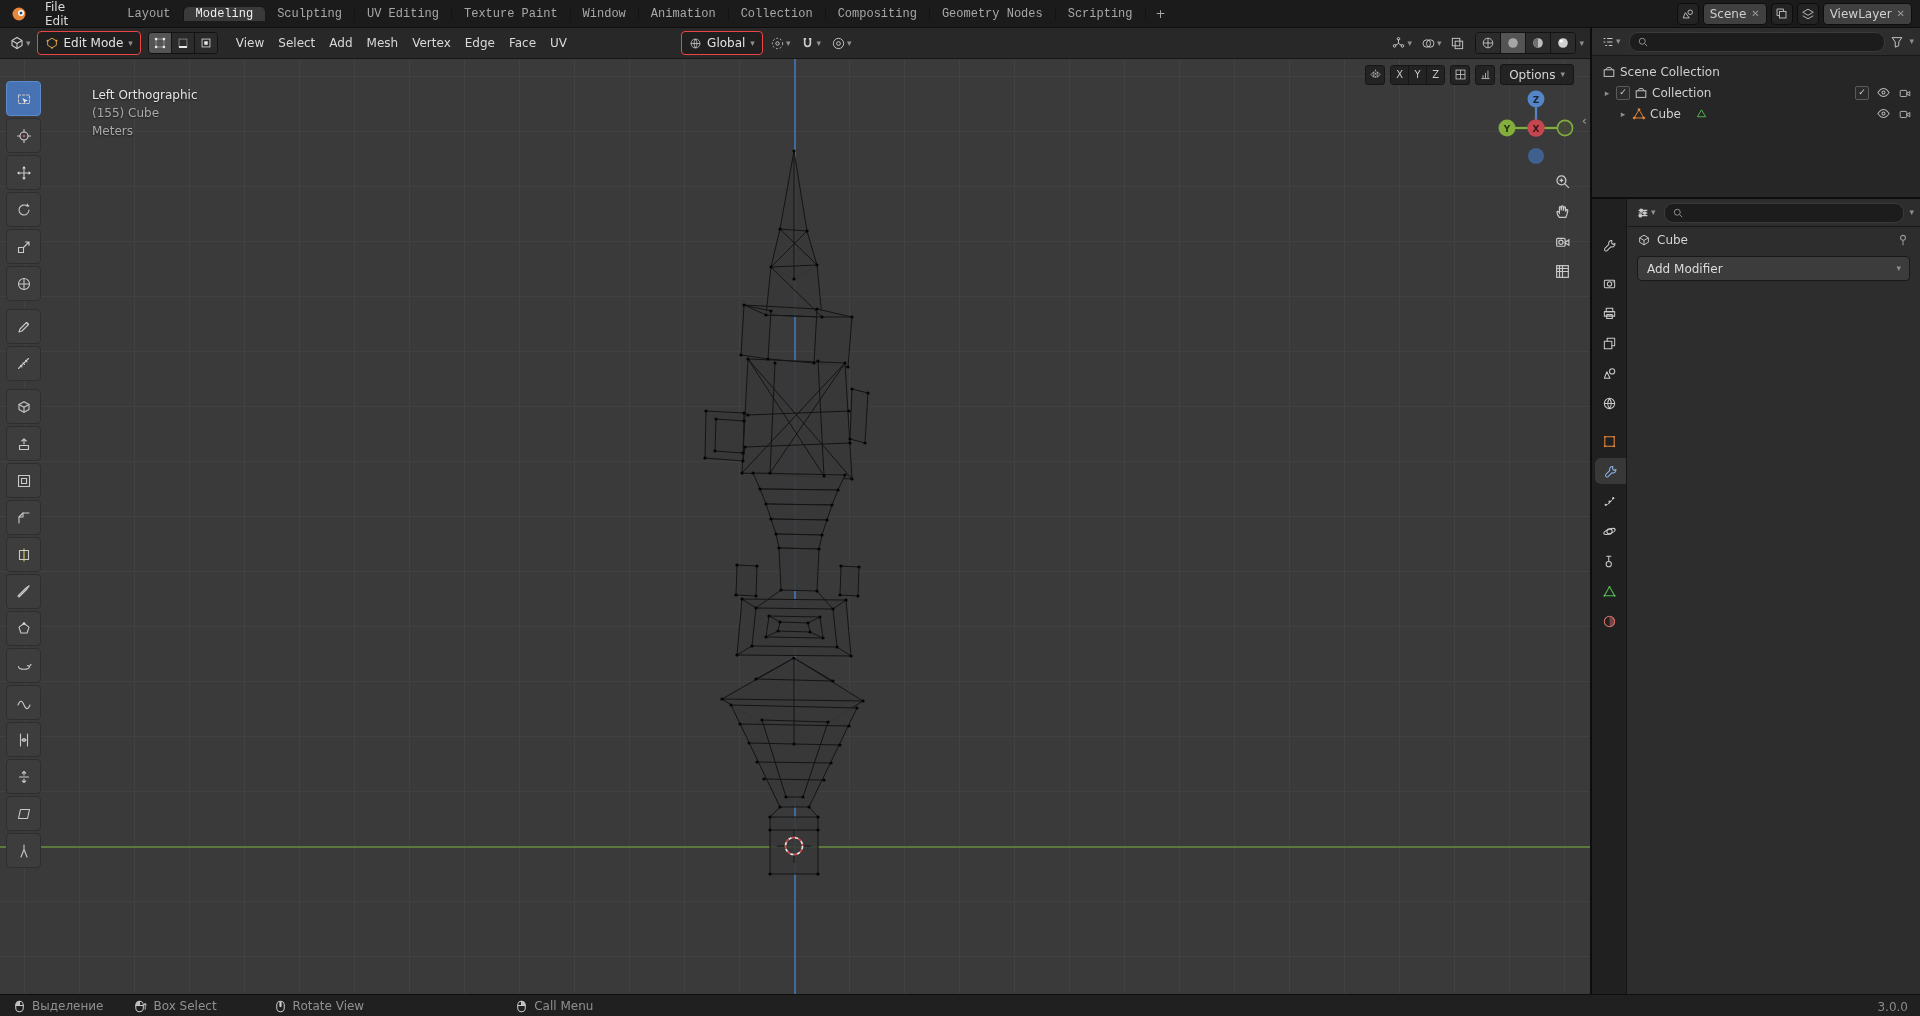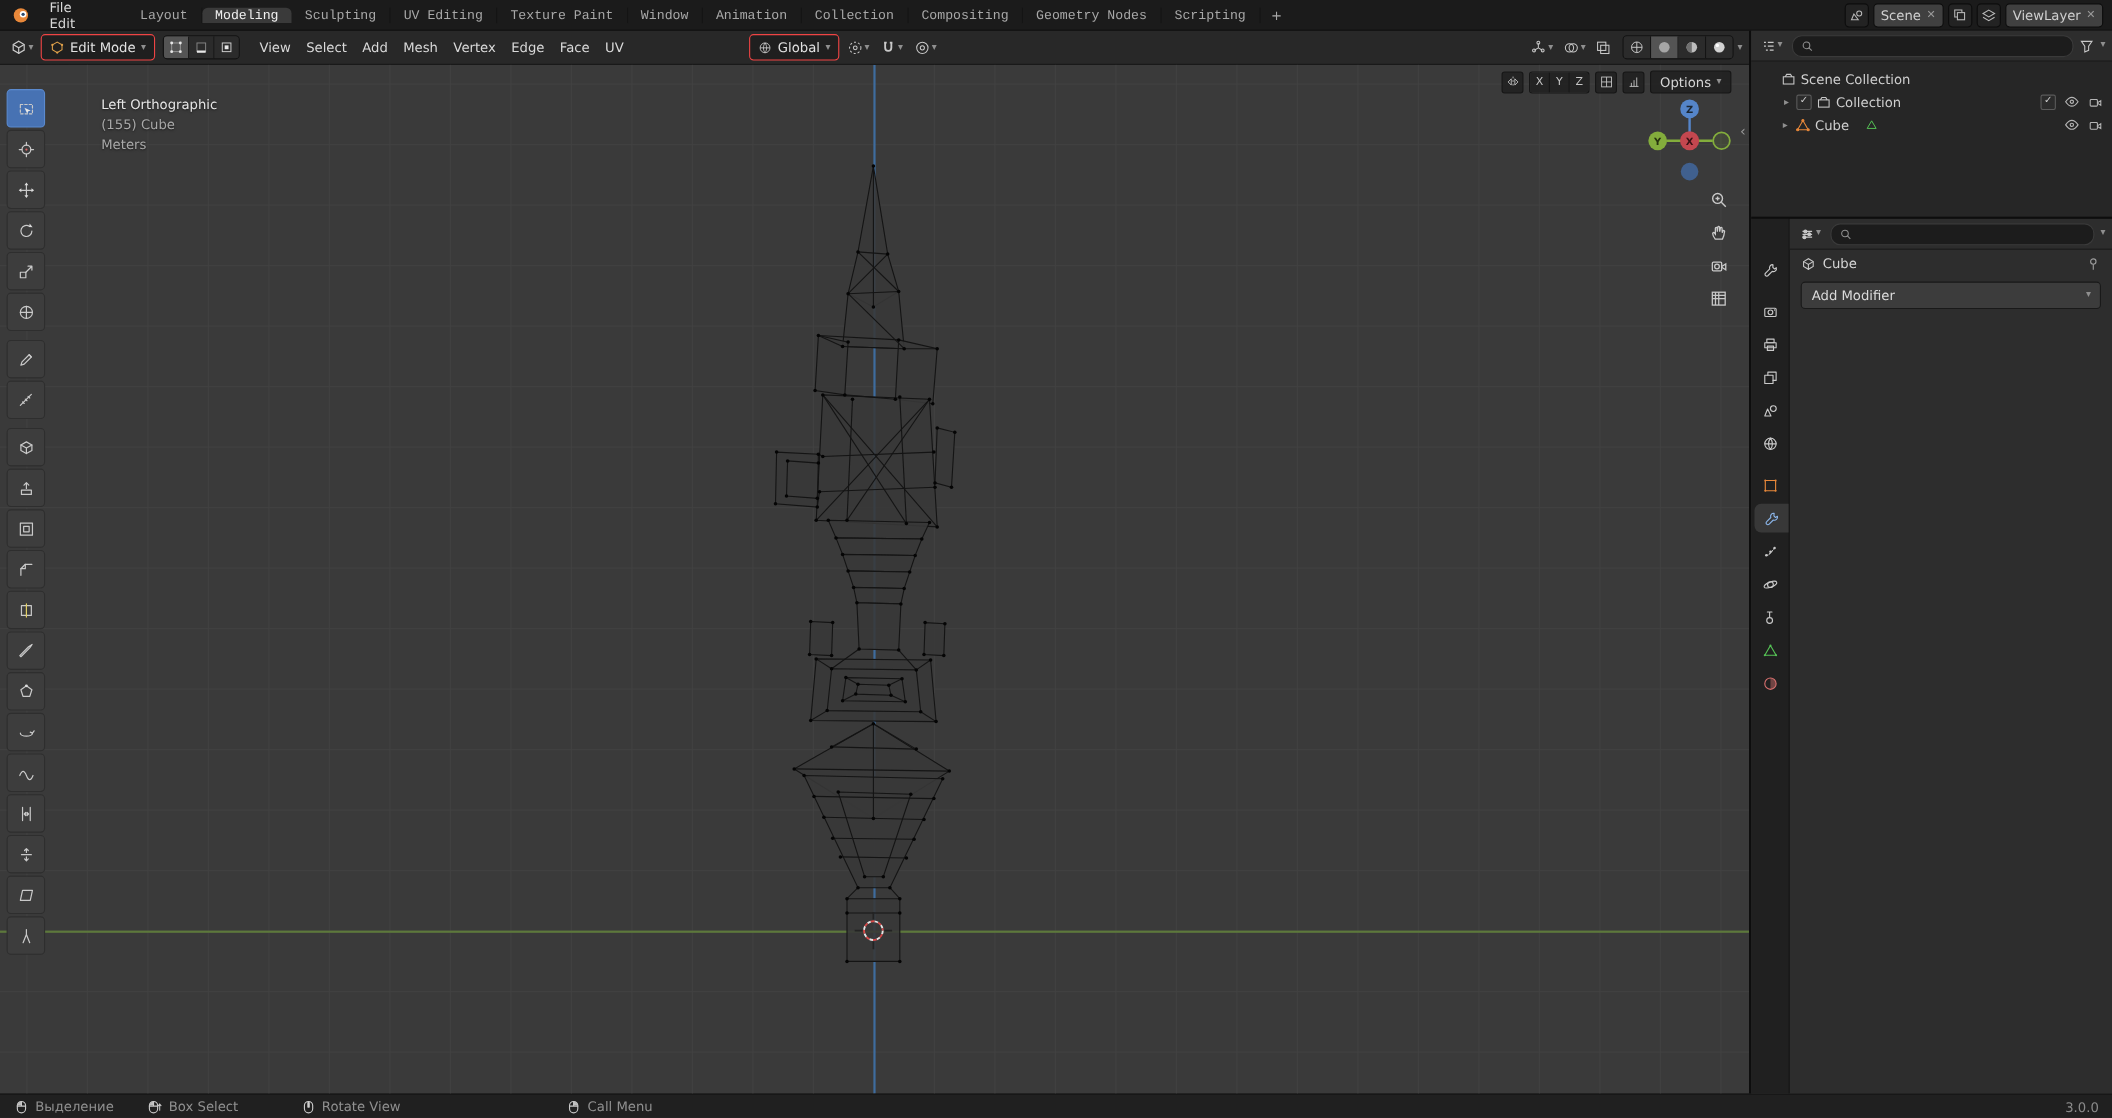--- a/index.html
+++ b/index.html
@@ -68,21 +68,21 @@
   #nav-gizmo{position:absolute;left:1496px;top:29px;}
   #side-tools{position:absolute;left:1549px;top:110px;display:flex;flex-direction:column;gap:6px;}
   .side-btn{width:26px;height:24px;display:flex;align-items:center;justify-content:center;border-radius:12px;}
   #collapse-left{position:absolute;right:3px;top:54px;color:#9a9a9a;font-size:13px;}
   
   #right-col{width:328px;display:flex;flex-direction:column;border-left:2px solid #0d0d0d;background:#2d2d2d;}
   #outliner{height:169px;background:#262626;border-bottom:2px solid #0d0d0d;display:flex;flex-direction:column;}
   .panel-header{height:27px;background:#2d2d2d;border-bottom:1px solid #191919;display:flex;align-items:center;gap:5px;padding:0 6px;}
   .search-pill{flex:1;display:flex;align-items:center;gap:4px;height:18px;background:#1c1c1c;border:1px solid #3a3a3a;border-radius:9px;padding:0 7px;color:#9a9a9a;}
   #outliner-body{padding:5px 0 0 0;}
-  .out-row{height:21px;display:flex;align-items:center;gap:4px;padding-left:27px;position:relative;color:#cfcfcf;}
+  .out-row{height:21px;display:flex;align-items:center;gap:4px;padding-left:10px;position:relative;color:#cfcfcf;}
   .out-row .rt{position:absolute;right:8px;display:flex;align-items:center;gap:7px;}
   .disc{color:#8f8f8f;font-size:9px;width:10px;text-align:center;}
   .chk{width:12px;height:12px;border:1px solid #5a5a5a;border-radius:2px;background:#2b2b2b;display:flex;align-items:center;justify-content:center;color:#cfcfcf;font-size:9px;line-height:1;}
   #properties{flex:1;display:flex;background:#2d2d2d;min-height:0;}
   #tab-strip{width:34px;background:#202020;border-right:1px solid #161616;display:flex;flex-direction:column;align-items:stretch;padding-top:33px;gap:4px;}
   .ptab{height:26px;display:flex;align-items:center;justify-content:center;}
   .ptab.active{background:#383838;border-radius:6px 0 0 6px;margin-left:3px;}
   .ptab.gap{margin-top:8px;}
   #prop-main{flex:1;display:flex;flex-direction:column;min-width:0;}
   #prop-bread{height:26px;display:flex;align-items:center;gap:6px;padding:0 10px;color:#d6d6d6;position:relative;}

